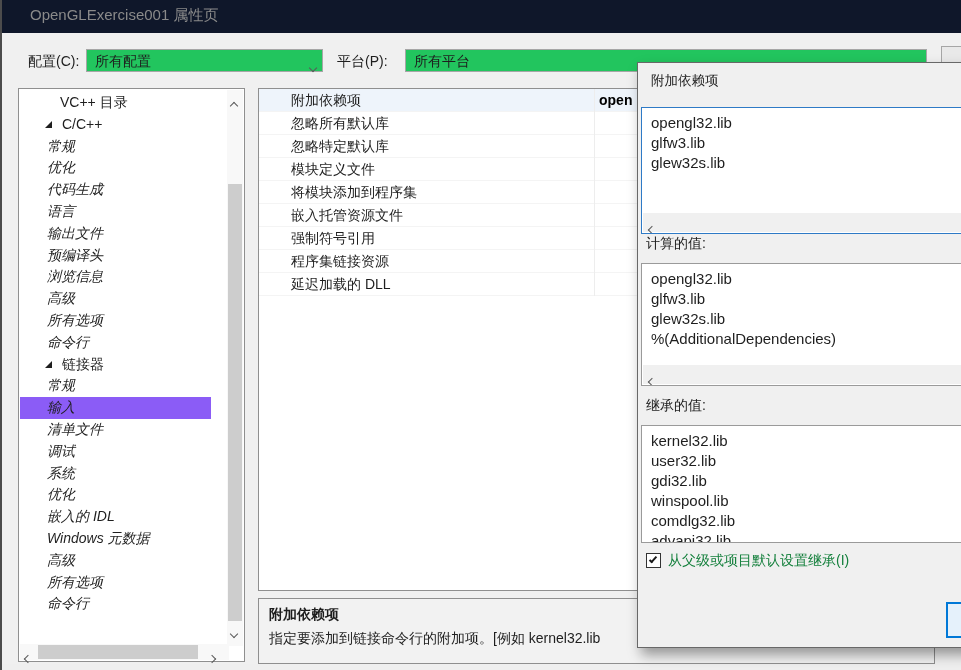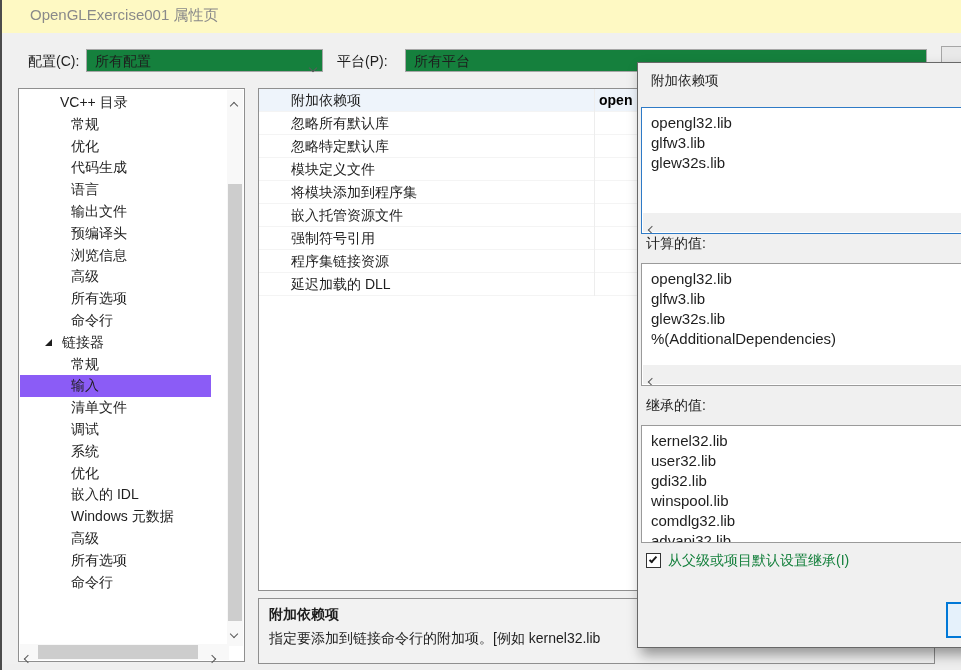--- a/index.html
+++ b/index.html
@@ -2,42 +2,42 @@
 <html><head>
 <meta charset="utf-8">
 <style>
   * { margin:0; padding:0; box-sizing:border-box; }
   html,body { width:961px; height:670px; }
   body { font-family:"Liberation Sans","DejaVu Sans",sans-serif; background:#f0f0f0; }
   #root { position:relative; width:961px; height:670px; overflow:hidden; background:#f0f0f0; }
 
   
   .win-edge-left { position:absolute; left:0; top:0; width:2px; height:670px; background:#4c4c4c; }
-  .titlebar { position:absolute; left:2px; top:0; width:959px; height:33px; background:#fef9c3; }
+  .titlebar { position:absolute; left:2px; top:0; width:959px; height:33px; background:#0f172a; }
   .titlebar .title { position:absolute; left:28px; top:6px; font-size:15px; color:#8a8a8a; }
 
   
   .tb-label { position:absolute; top:53px; font-size:14px; color:#1e1e1e; }
-  .combo { position:absolute; top:49px; height:23px; background:#15803d; border:1px solid #a6a6a6; }
+  .combo { position:absolute; top:49px; height:23px; background:#22c55e; border:1px solid #a6a6a6; }
   .combo .combo-text { position:absolute; left:8px; top:3px; font-size:14px; color:#1e1e1e; white-space:nowrap; }
   .combo .chev-wrap { position:absolute; right:6px; top:7px; }
   .chev { display:inline-block; width:6px; height:6px; border-right:1px solid #5a5a5a; border-bottom:1px solid #5a5a5a; }
   .chev.down { transform:rotate(45deg); }
   .chev.left { transform:rotate(135deg); }
   .chev.right { transform:rotate(-45deg); }
   .chev.up { transform:rotate(-135deg); }
   .btn-sliver-top { position:absolute; left:941px; top:46px; width:20px; height:16px; background:#e9e9e9; border:1px solid #a6a6a6; border-right:none; border-bottom:none; }
 
   
   .tree-panel { position:absolute; left:18px; top:88px; width:227px; height:574px; background:#ffffff; border:1px solid #8f8f8f; }
   .tree-items { position:absolute; left:1px; top:3px; width:191px; }
   .tree-item { position:relative; height:21.8px; line-height:21.8px; font-size:14px; color:#1e1e1e; white-space:nowrap; cursor:default; }
   .tree-item.lvl-root { padding-left:40px; }
   .tree-item.lvl-parent { padding-left:42px; }
-  .tree-item.lvl-child { padding-left:51px; }
+  .tree-item.lvl-child { padding-left:27px;font-style:italic; }
   .tree-item.sel { background:#8b5cf6; }
   .expand-marker { position:absolute; left:25px; top:7px; width:0; height:0;
                    border-bottom:7px solid #1e1e1e; border-left:7px solid transparent; }
   
   .vscroll { position:absolute; right:1px; top:1px; width:16px; height:556px; background:#f8f8f8; }
   .vscroll .arrow-up { position:absolute; top:5px; left:4px; }
   .vscroll .arrow-down { position:absolute; bottom:5px; left:4px; }
   .vscroll .thumb { position:absolute; left:1px; width:14px; top:94px; height:437px; background:#cdcdcd; }
   .hscroll { position:absolute; left:1px; bottom:1px; height:16px; width:209px; background:#f8f8f8; }
   .hscroll .arrow-left { position:absolute; left:5px; top:4px; }
@@ -98,20 +98,21 @@
   <div class="tb-label" style="left:337px;">平台(P):</div>
   <div class="combo" style="left:405px; width:522px;">
     <span class="combo-text">所有平台</span>
     <span class="chev-wrap"><span class="chev down"></span></span>
   </div>
   <div class="btn-sliver-top"></div>
 
   <div class="tree-panel">
     <div class="tree-items">
       <div class="tree-item lvl-root"><span>VC++ 目录</span></div>
+      <div class="tree-item lvl-parent"><span class="expand-marker"></span><span>C/C++</span></div>
       <div class="tree-item lvl-child"><span>常规</span></div>
       <div class="tree-item lvl-child"><span>优化</span></div>
       <div class="tree-item lvl-child"><span>代码生成</span></div>
       <div class="tree-item lvl-child"><span>语言</span></div>
       <div class="tree-item lvl-child"><span>输出文件</span></div>
       <div class="tree-item lvl-child"><span>预编译头</span></div>
       <div class="tree-item lvl-child"><span>浏览信息</span></div>
       <div class="tree-item lvl-child"><span>高级</span></div>
       <div class="tree-item lvl-child"><span>所有选项</span></div>
       <div class="tree-item lvl-child"><span>命令行</span></div>

